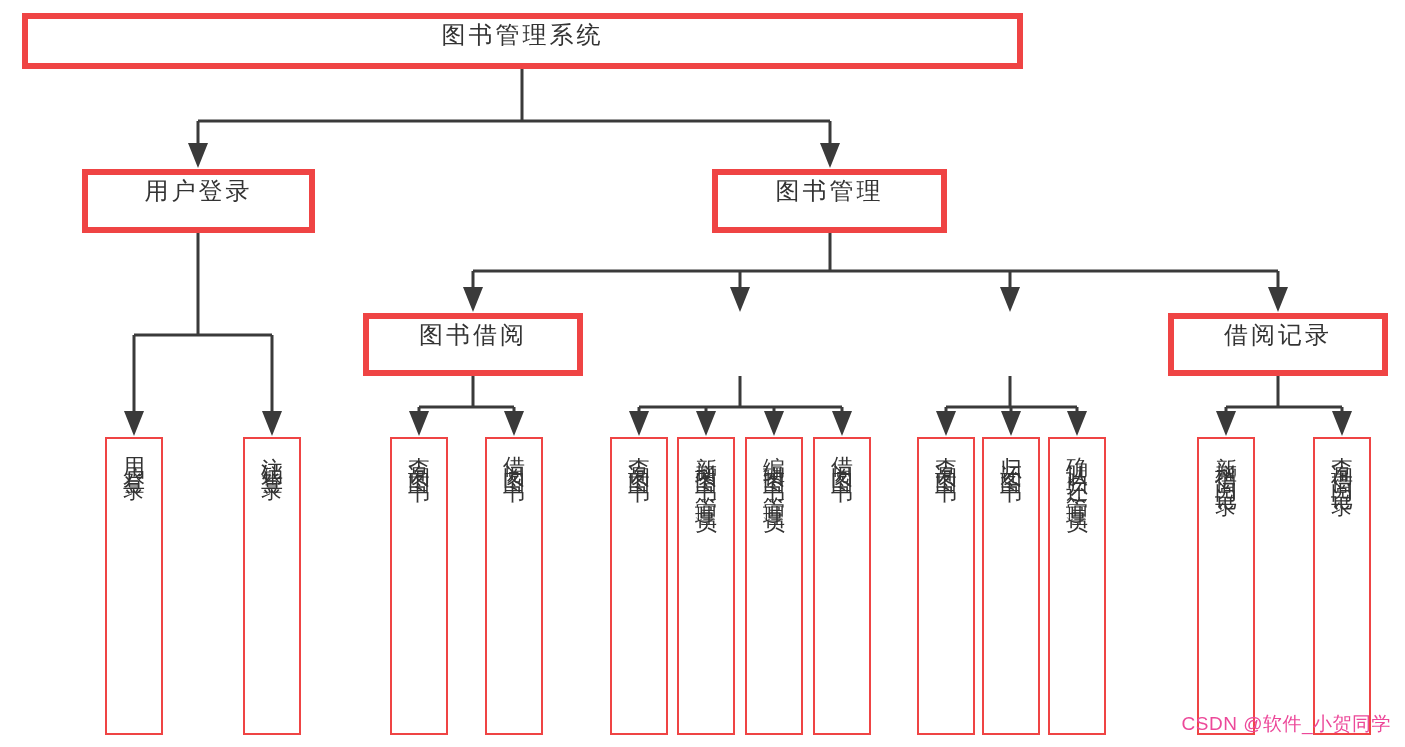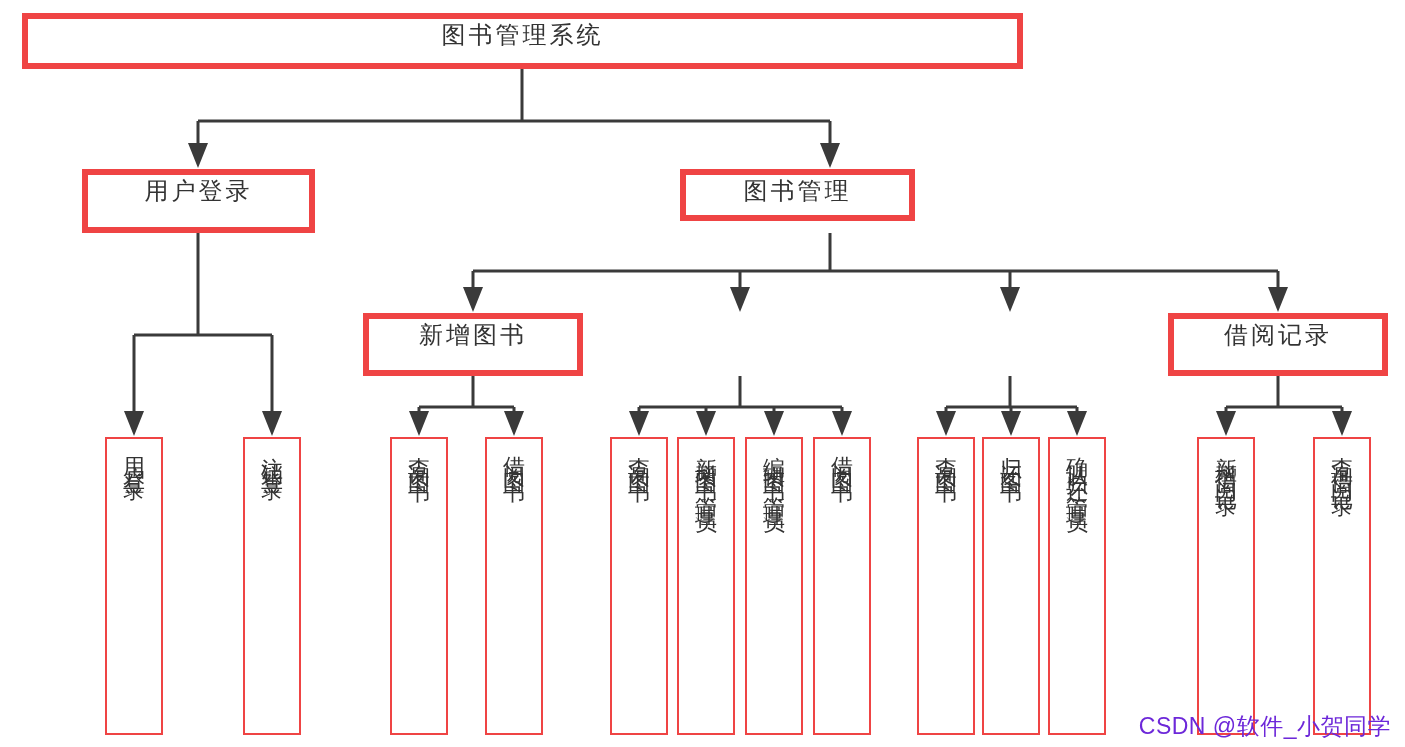--- a/index.html
+++ b/index.html
@@ -28,44 +28,44 @@
     z-index: 1;
   }
   .h-text {
     font-size: 24px;
     letter-spacing: 3px;
     color: #333333;
     white-space: nowrap;
   }
   .box-root   { left: 22px;  top: 13px;  width: 1001px; height: 56px; }
   .box-l2a    { left: 82px;  top: 169px; width: 233px;  height: 64px; }
-  .box-l2b    { left: 680px; top: 169px; width: 235px;  height: 52px; }
+  .box-l2b    { left: 712px; top: 169px; width: 235px;  height: 64px; }
   .box-l3     { top: 313px; width: 220px; height: 63px; }
   .leaf {
     top: 437px;
     width: 58px;
     height: 298px;
     border-width: 2.5px;
   }
   .v-text {
     display: block;
     writing-mode: vertical-rl;
     text-orientation: mixed;
     font-size: 22px;
     line-height: 1;
     letter-spacing: 8px;
     color: #333333;
   }
   .watermark {
     position: absolute;
     right: 14px;
     top: 711px;
-    font-size: 23px;
+    font-size: 19px;
     letter-spacing: 0.5px;
-    color: #6d28d9;
+    color: #ec4899;
     white-space: nowrap;
     z-index: 5;
   }
 </style>
 </head>
 <body>
 
 <div class="canvas">
 
   <svg class="wires" viewBox="0 0 1405 747" xmlns="http://www.w3.org/2000/svg">
@@ -106,21 +106,21 @@
   </div>
 
   <div class="node box-l2a">
     <span class="h-text">用户登录</span>
   </div>
   <div class="node box-l2b">
     <span class="h-text">图书管理</span>
   </div>
 
   <div class="node box-l3" style="left:363px">
-    <span class="h-text">新增图书</span>
+    <span class="h-text">图书借阅</span>
   </div>
   <div class="node box-l3" style="left:1168px">
     <span class="h-text">借阅记录</span>
   </div>
 
   <div class="node leaf" style="left:105px">
     <span class="v-text">用户登录</span>
   </div>
   <div class="node leaf" style="left:243px">
     <span class="v-text">注销登录</span>

